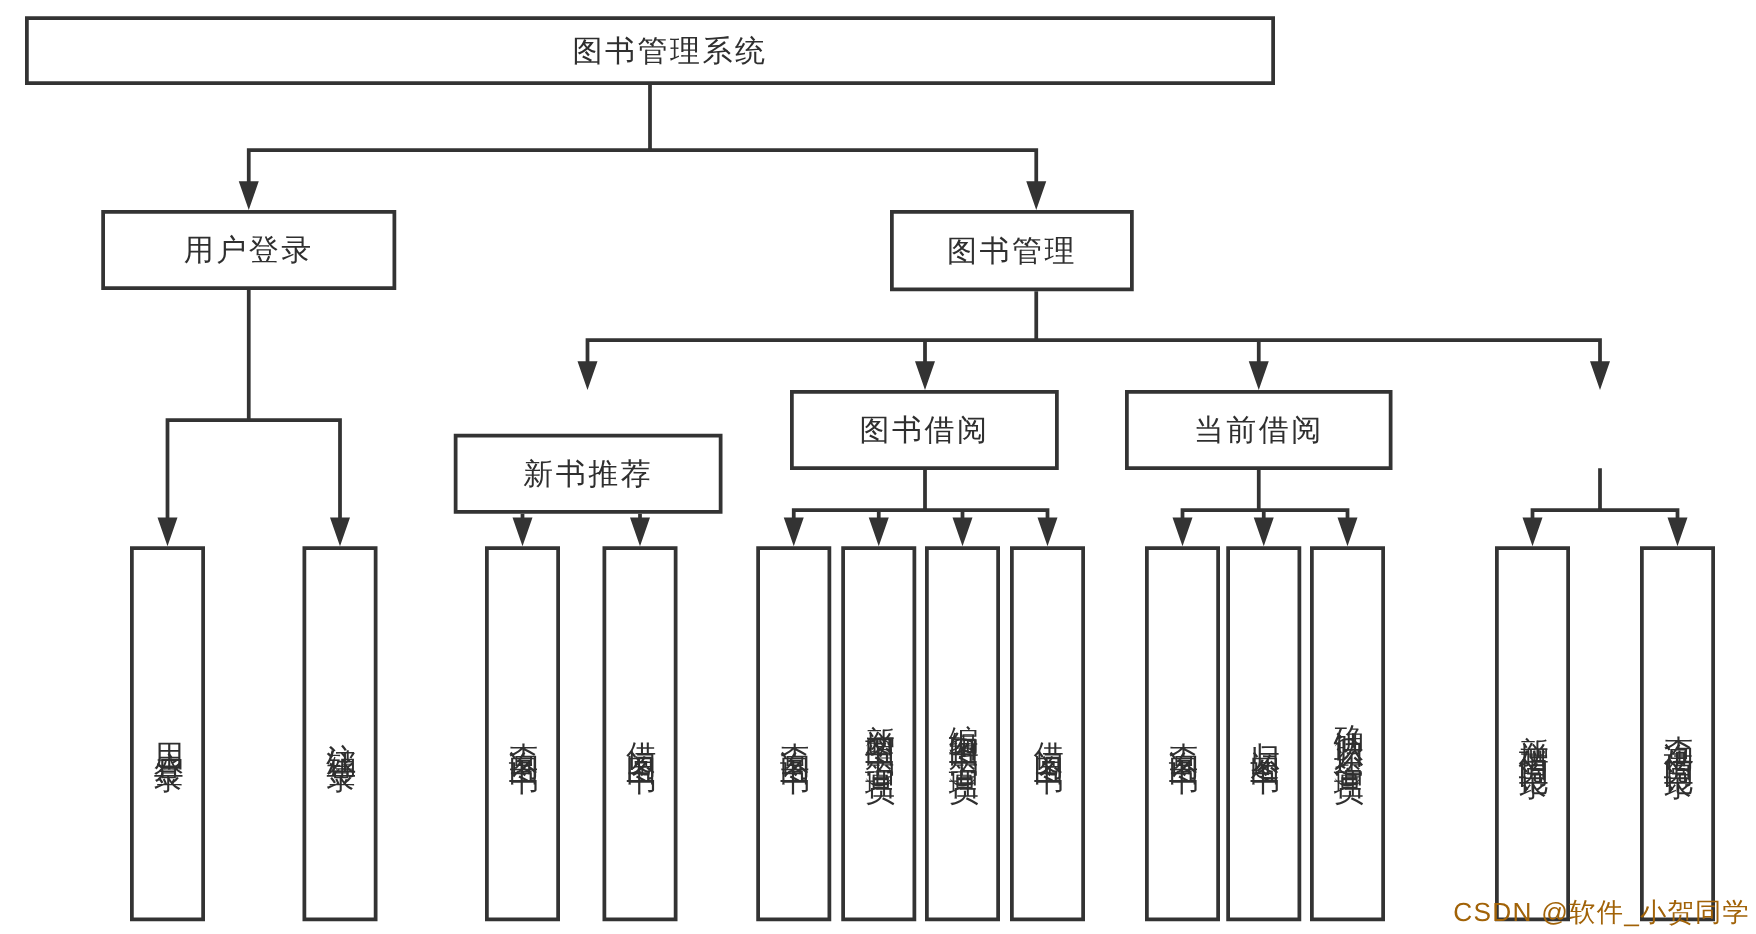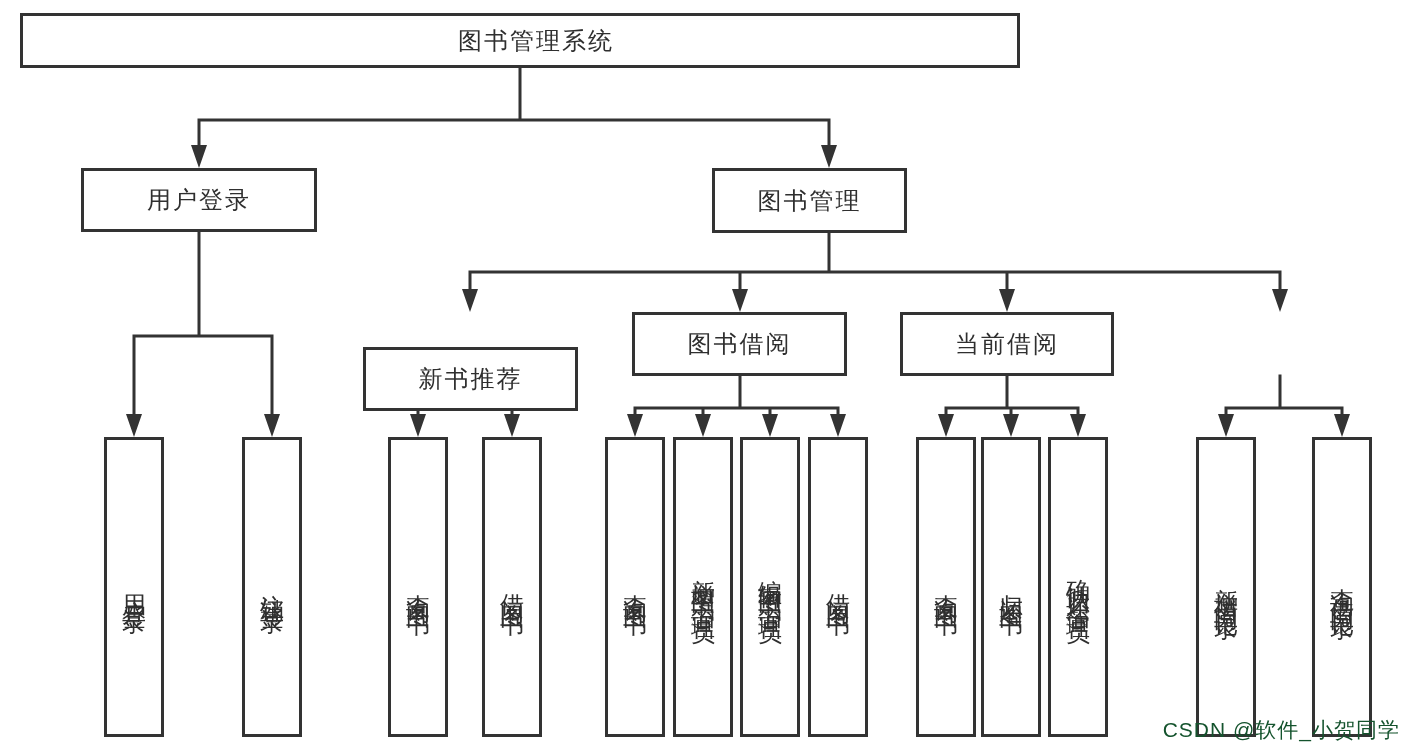--- a/index.html
+++ b/index.html
@@ -34,21 +34,21 @@
     text-orientation: mixed;
     letter-spacing: 6px;
     font-size: 24px;
     line-height: 1;
     white-space: normal;
   }
   .watermark {
     position: absolute;
     right: 5px;
     bottom: 3px;
-    color: #14532d;
+    color: #a16207;
     font-size: 21px;
     letter-spacing: 1px;
   }
 </style>
 </head>
 <body>
 
 <div id="canvas">
 
   <svg id="connectors" viewBox="0 0 1405 747" xmlns="http://www.w3.org/2000/svg">

